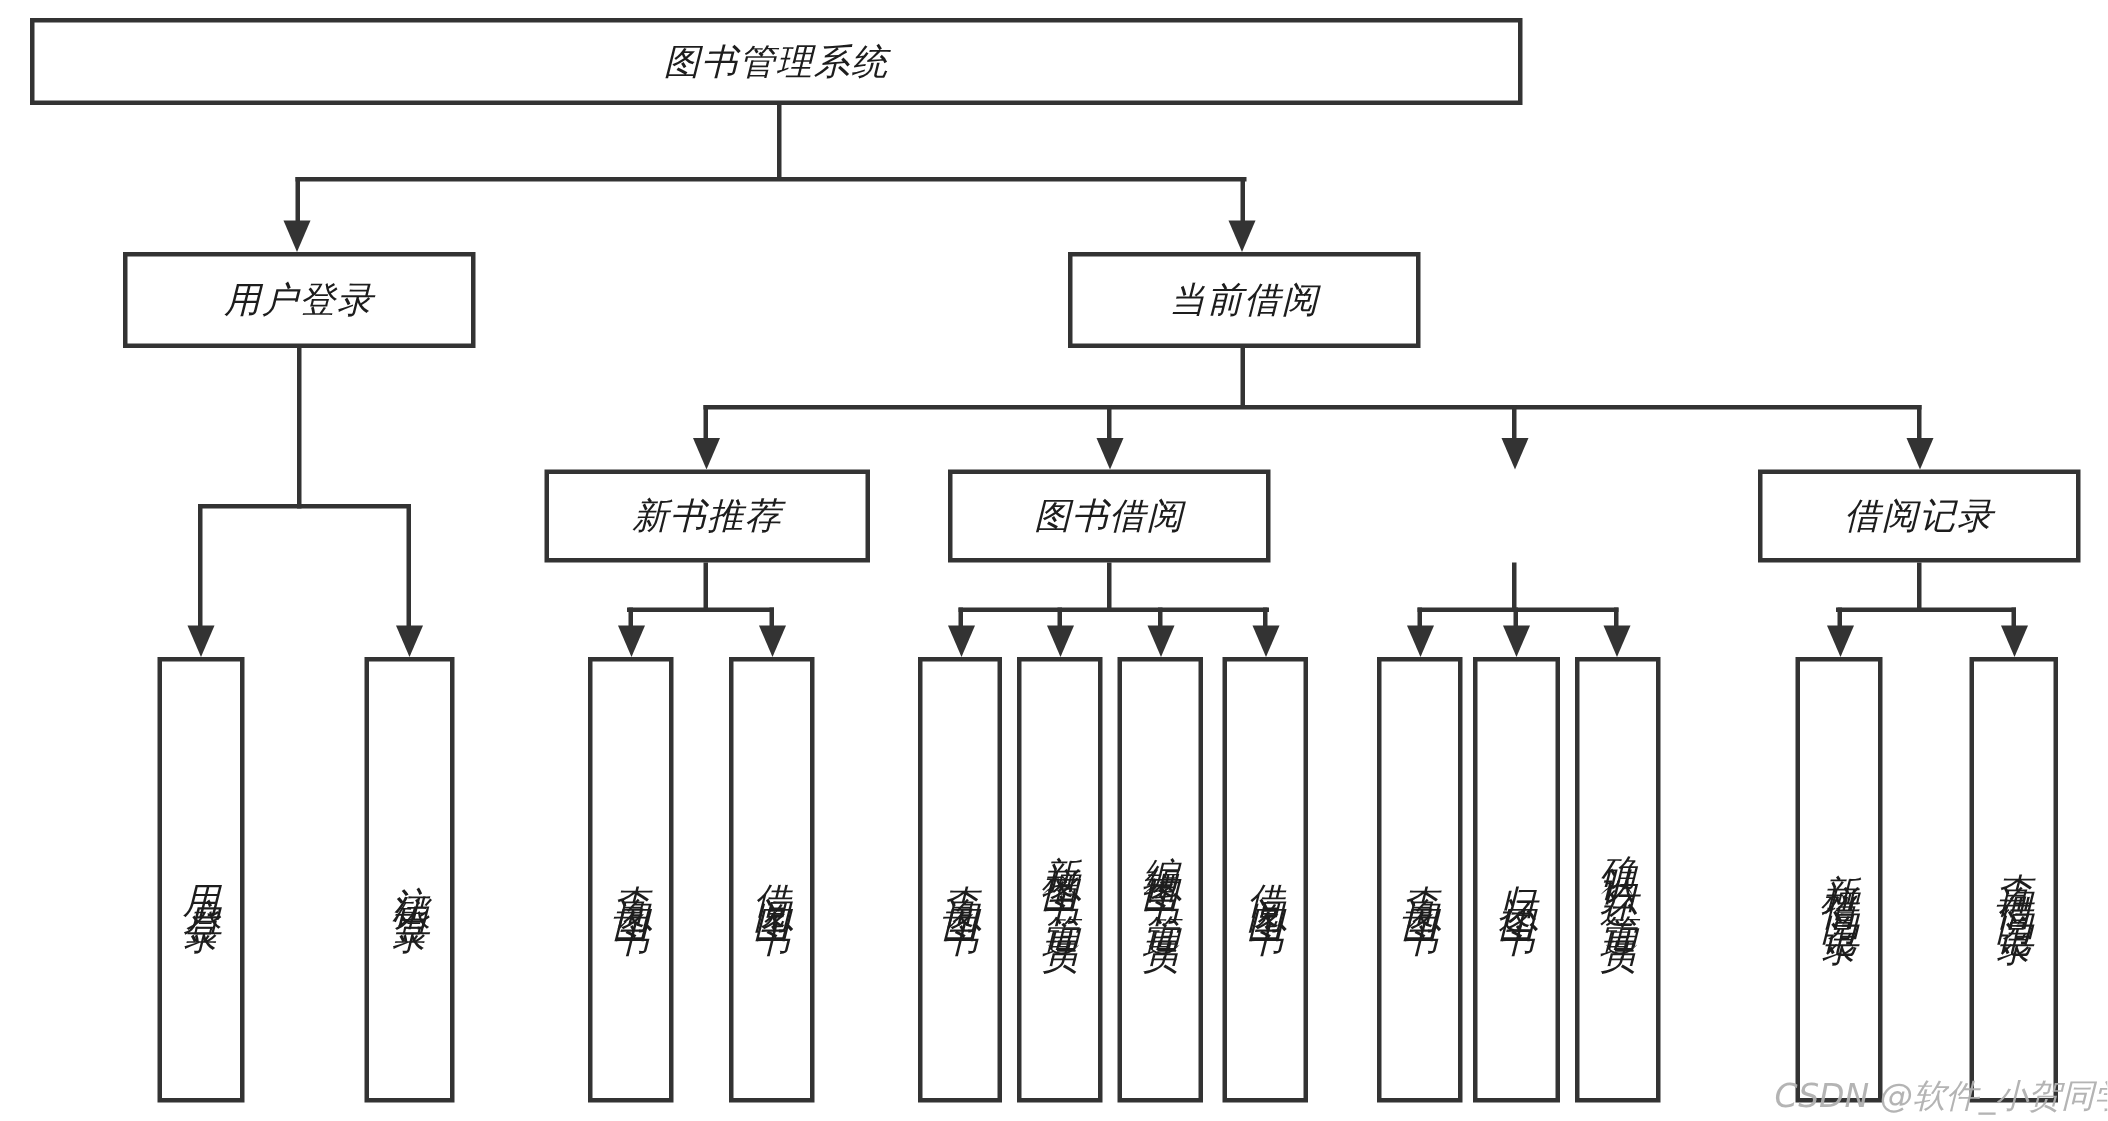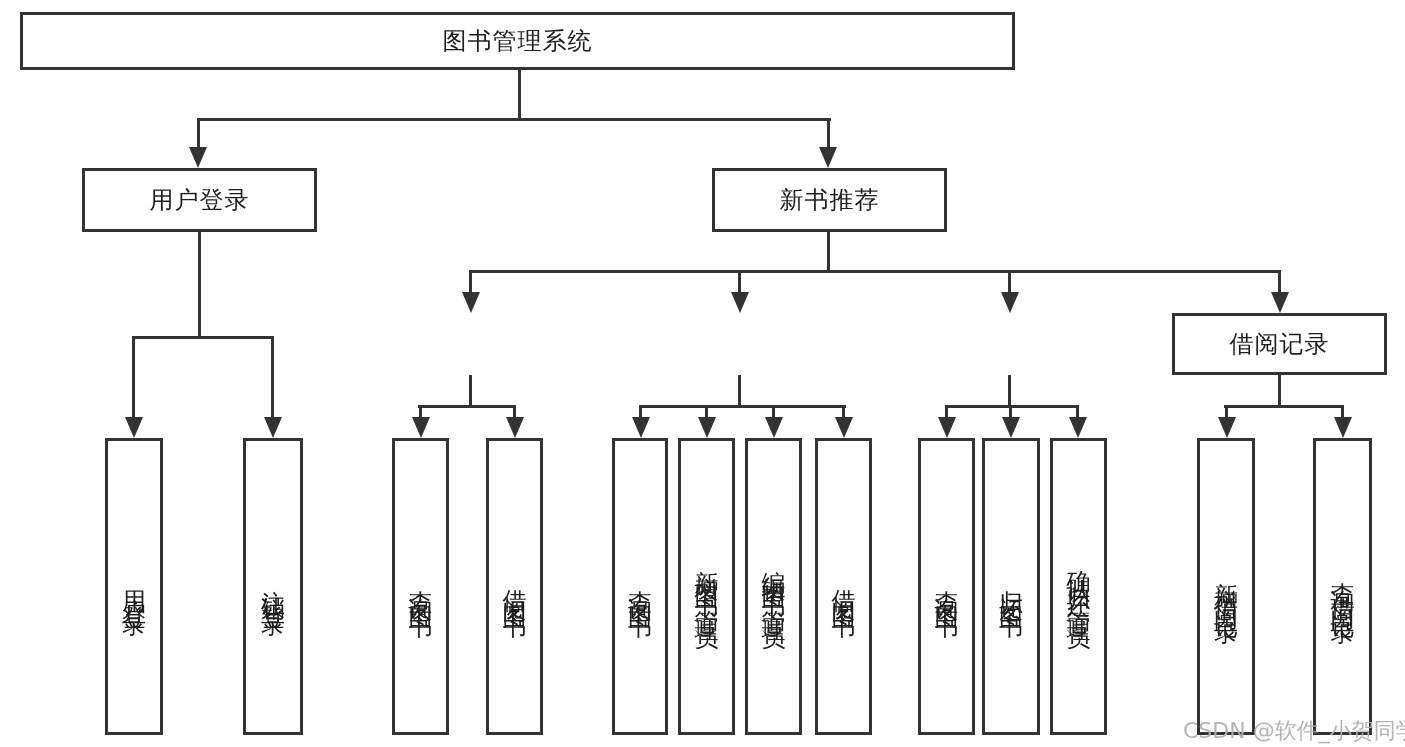--- a/index.html
+++ b/index.html
@@ -2,20 +2,21 @@
 <html><head>
 <meta charset="utf-8">
 <style>
   html,body { margin:0; padding:0; background:#ffffff; }
   #canvas {
     position:relative;
     width:1405px; height:747px;
     background:#ffffff;
     font-family:"DejaVu Sans","Liberation Sans",sans-serif;
     overflow:hidden;
+    font-style:italic;
   }
   .box {
     position:absolute;
     box-sizing:border-box;
     border:3px solid #333333;
     background:#ffffff;
     display:flex;
     align-items:center;
     justify-content:center;
   }
@@ -64,41 +65,47 @@
   <div class="hl" style="left:197px;top:118px;width:634px;"></div>
   <div class="vl" style="left:197px;top:118px;height:32px;"></div>
   <div class="arr" style="left:189px;top:147px;"></div>
   <div class="vl" style="left:827px;top:118px;height:32px;"></div>
   <div class="arr" style="left:819px;top:147px;"></div>
 
   <div class="box hbox" style="left:82px;top:168px;width:235px;height:64px;">
     <span>用户登录</span>
   </div>
   <div class="box hbox" style="left:712px;top:168px;width:235px;height:64px;">
-    <span>新书推荐</span>
+    <span>当前借阅</span>
   </div>
 
   <div class="vl" style="left:198px;top:232px;height:107px;"></div>
   <div class="hl" style="left:132px;top:336px;width:142px;"></div>
   <div class="vl" style="left:132px;top:336px;height:83px;"></div>
   <div class="arr" style="left:125px;top:417px;"></div>
   <div class="vl" style="left:271px;top:336px;height:83px;"></div>
   <div class="arr" style="left:264px;top:417px;"></div>
 
   <div class="vl" style="left:827px;top:232px;height:38px;"></div>
   <div class="hl" style="left:469px;top:270px;width:812px;"></div>
   <div class="vl" style="left:469px;top:270px;height:24px;"></div>
   <div class="arr" style="left:462px;top:292px;"></div>
   <div class="vl" style="left:738px;top:270px;height:24px;"></div>
   <div class="arr" style="left:731px;top:292px;"></div>
   <div class="vl" style="left:1008px;top:270px;height:24px;"></div>
   <div class="arr" style="left:1001px;top:292px;"></div>
   <div class="vl" style="left:1278px;top:270px;height:24px;"></div>
   <div class="arr" style="left:1271px;top:292px;"></div>
 
+  <div class="box hbox" style="left:363px;top:313px;width:217px;height:62px;">
+    <span>新书推荐</span>
+  </div>
+  <div class="box hbox" style="left:632px;top:313px;width:215px;height:62px;">
+    <span>图书借阅</span>
+  </div>
   <div class="box hbox" style="left:1172px;top:313px;width:215px;height:62px;">
     <span>借阅记录</span>
   </div>
 
   <div class="vl" style="left:469px;top:375px;height:33px;"></div>
   <div class="hl" style="left:418px;top:405px;width:98px;"></div>
   <div class="vl" style="left:419px;top:405px;height:14px;"></div>
   <div class="arr" style="left:412px;top:417px;"></div>
   <div class="vl" style="left:513px;top:405px;height:14px;"></div>
   <div class="arr" style="left:506px;top:417px;"></div>

